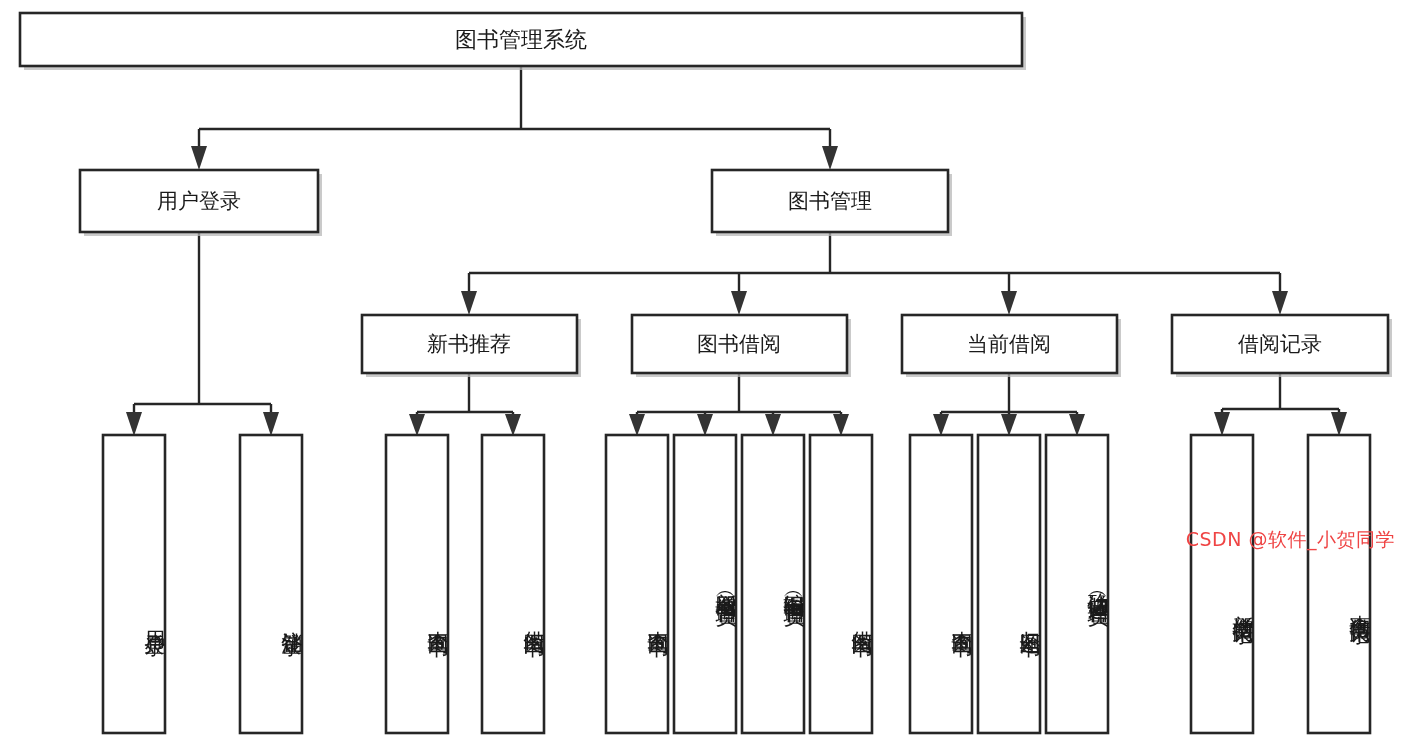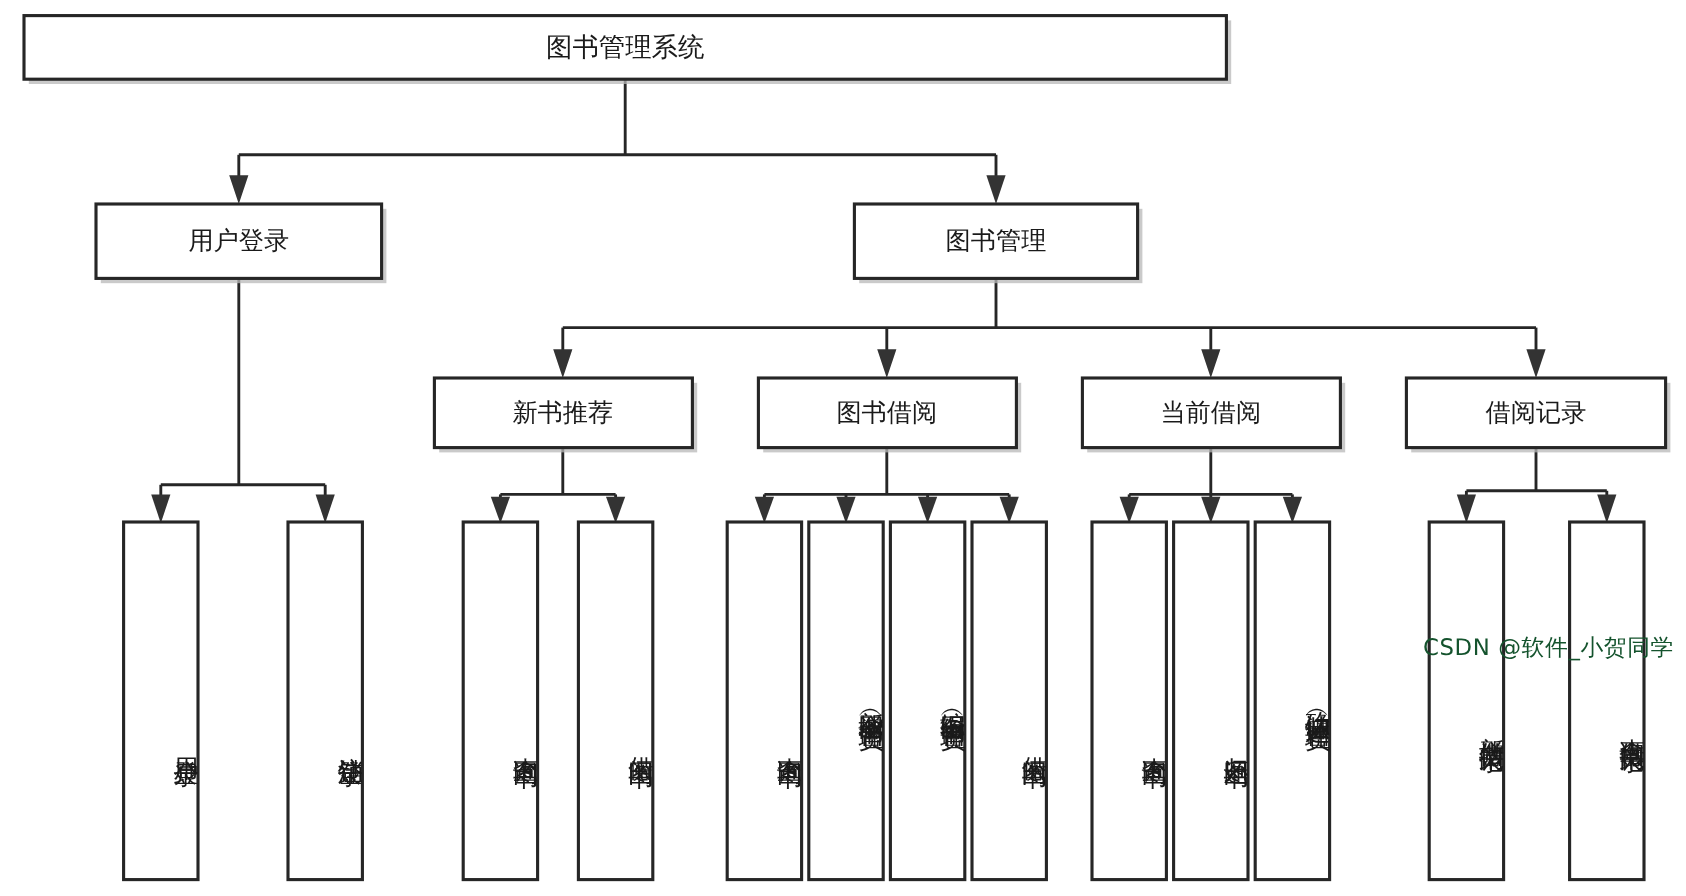--- a/index.html
+++ b/index.html
@@ -67,21 +67,21 @@
     text-align: left;
     white-space: nowrap;
     pointer-events: none;
   }
   .watermark {
     position: absolute;
     right: 10px;
     bottom: 6px;
     font-family: "DejaVu Sans", "Liberation Sans", sans-serif;
     font-size: 19px;
-    color: #14532d;
+    color: #ef4444;
     white-space: nowrap;
     letter-spacing: 0.5px;
   }
 </style>
 </head>
 <body>
 
 <div id="diagram-root">
 
   <svg id="flow" viewBox="0 0 1405 747">

